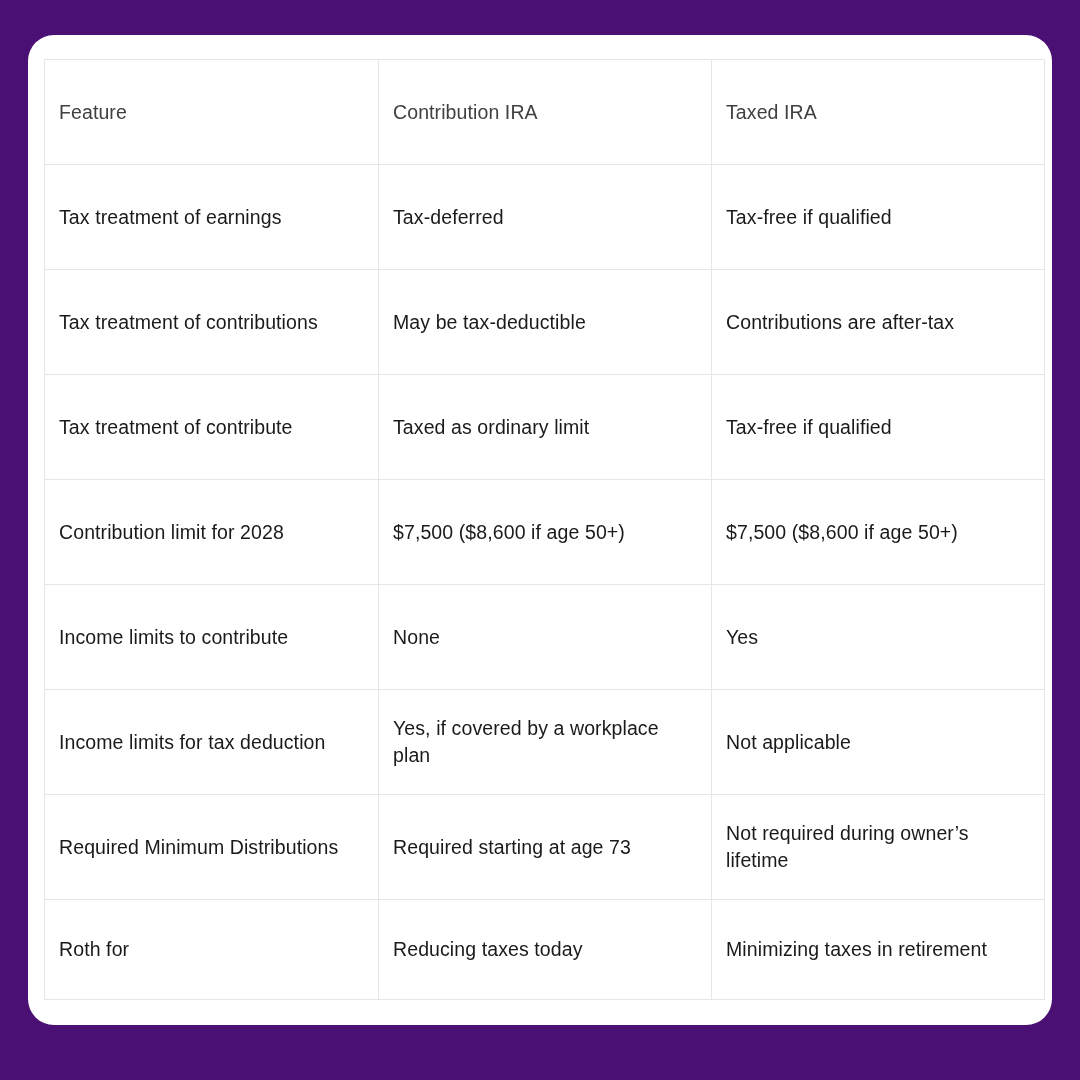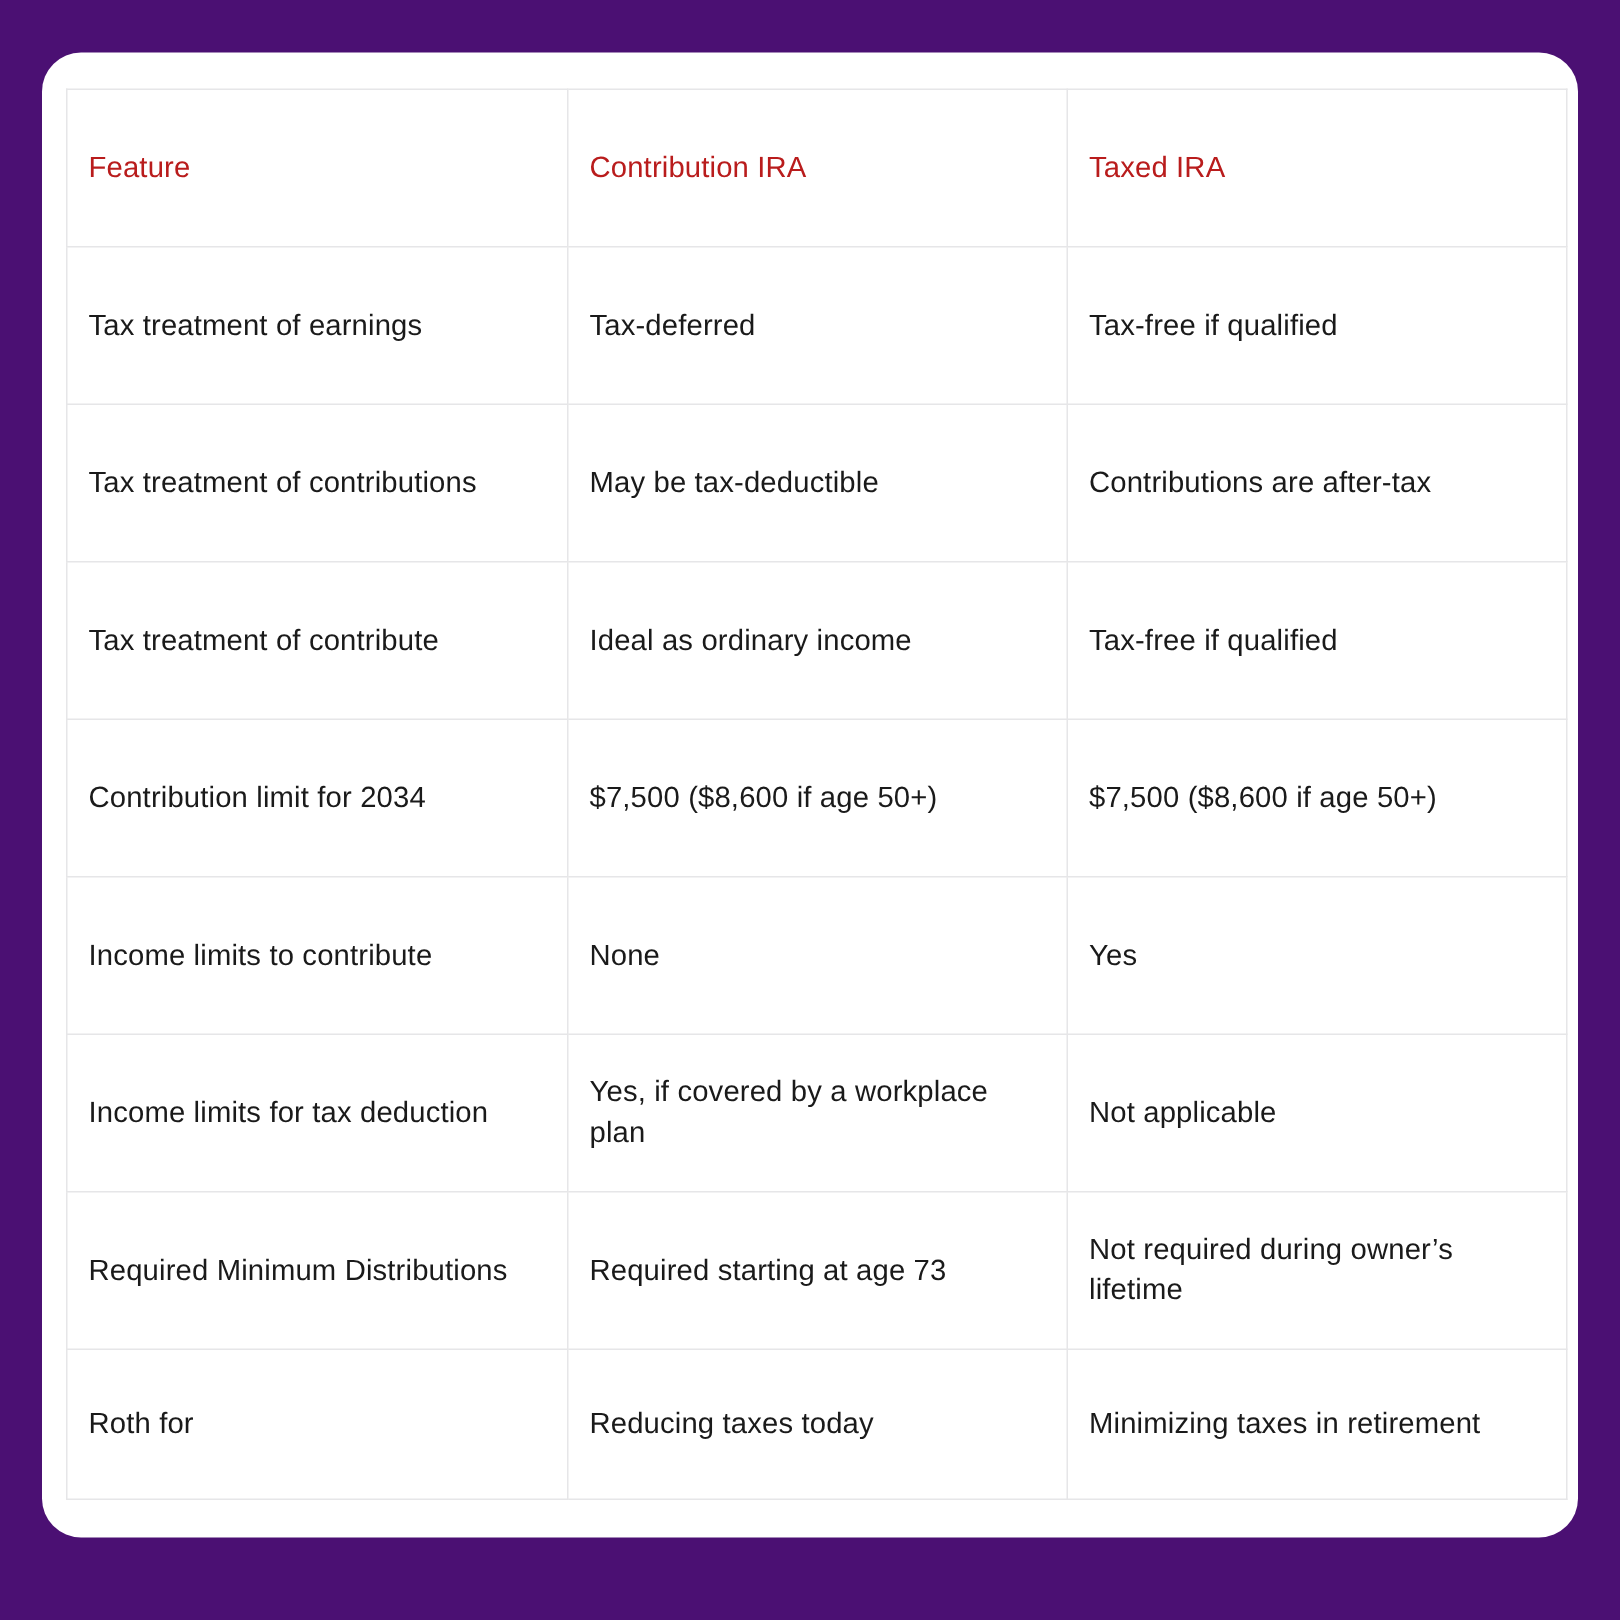--- a/index.html
+++ b/index.html
@@ -45,21 +45,21 @@
     vertical-align: middle;
     font-size: 19.5px;
     line-height: 1.38;
     color: #1A1A1A;
     letter-spacing: 0.1px;
     height: 105px;
     box-sizing: border-box;
     word-wrap: break-word;
   }
   table.comparison tr.header-row td {
-    color: #b91c1c;
+    color: #404040;
   }
   table.comparison tr:last-child td {
     height: 100px;
   }
 </style>
 </head>
 <body>
 
 <div class="page-frame">
   <div class="table-wrap">
@@ -80,25 +80,25 @@
           <td>Tax-deferred</td>
           <td>Tax-free if qualified</td>
         </tr>
         <tr>
           <td>Tax treatment of contributions</td>
           <td>May be tax-deductible</td>
           <td>Contributions are after-tax</td>
         </tr>
         <tr>
           <td>Tax treatment of contribute</td>
-          <td>Ideal as ordinary income</td>
+          <td>Taxed as ordinary limit</td>
           <td>Tax-free if qualified</td>
         </tr>
         <tr>
-          <td>Contribution limit for 2034</td>
+          <td>Contribution limit for 2028</td>
           <td>$7,500 ($8,600 if age 50+)</td>
           <td>$7,500 ($8,600 if age 50+)</td>
         </tr>
         <tr>
           <td>Income limits to contribute</td>
           <td>None</td>
           <td>Yes</td>
         </tr>
         <tr>
           <td>Income limits for tax deduction</td>

